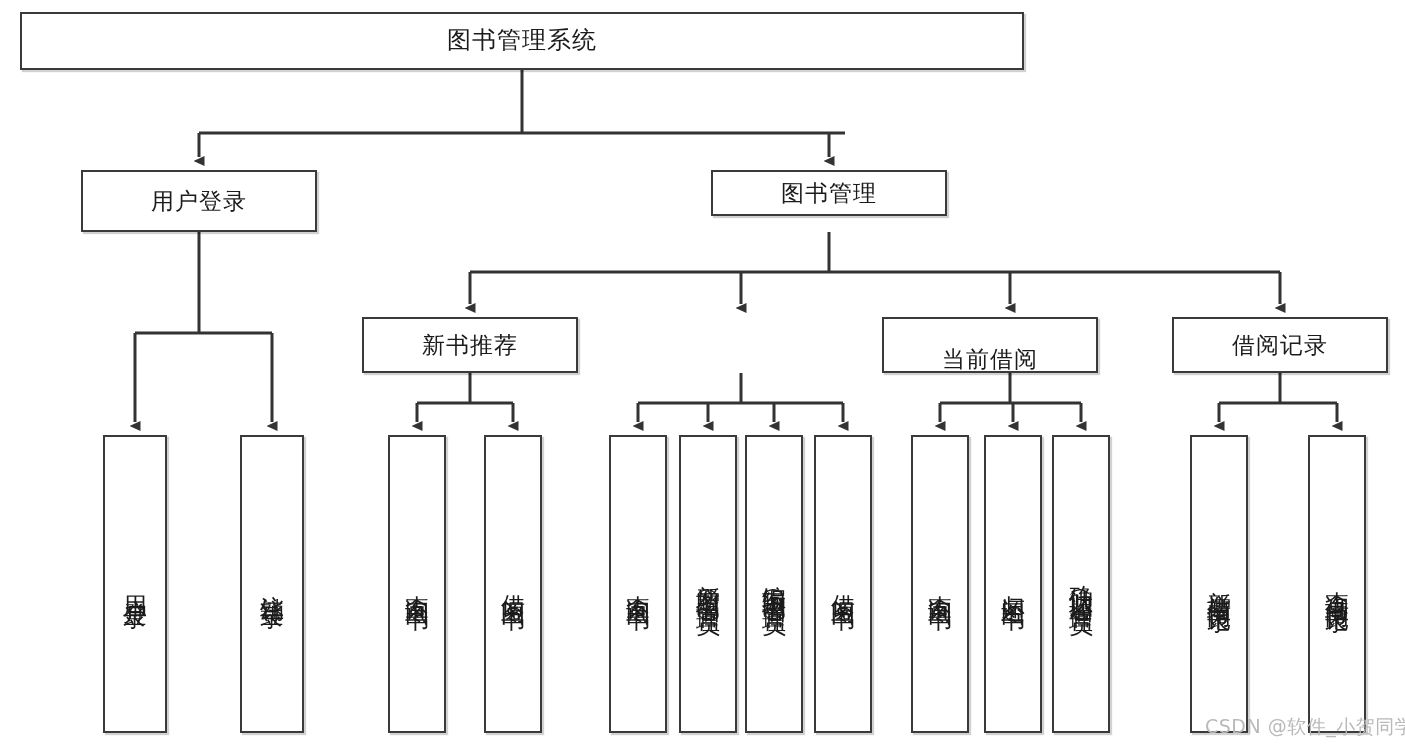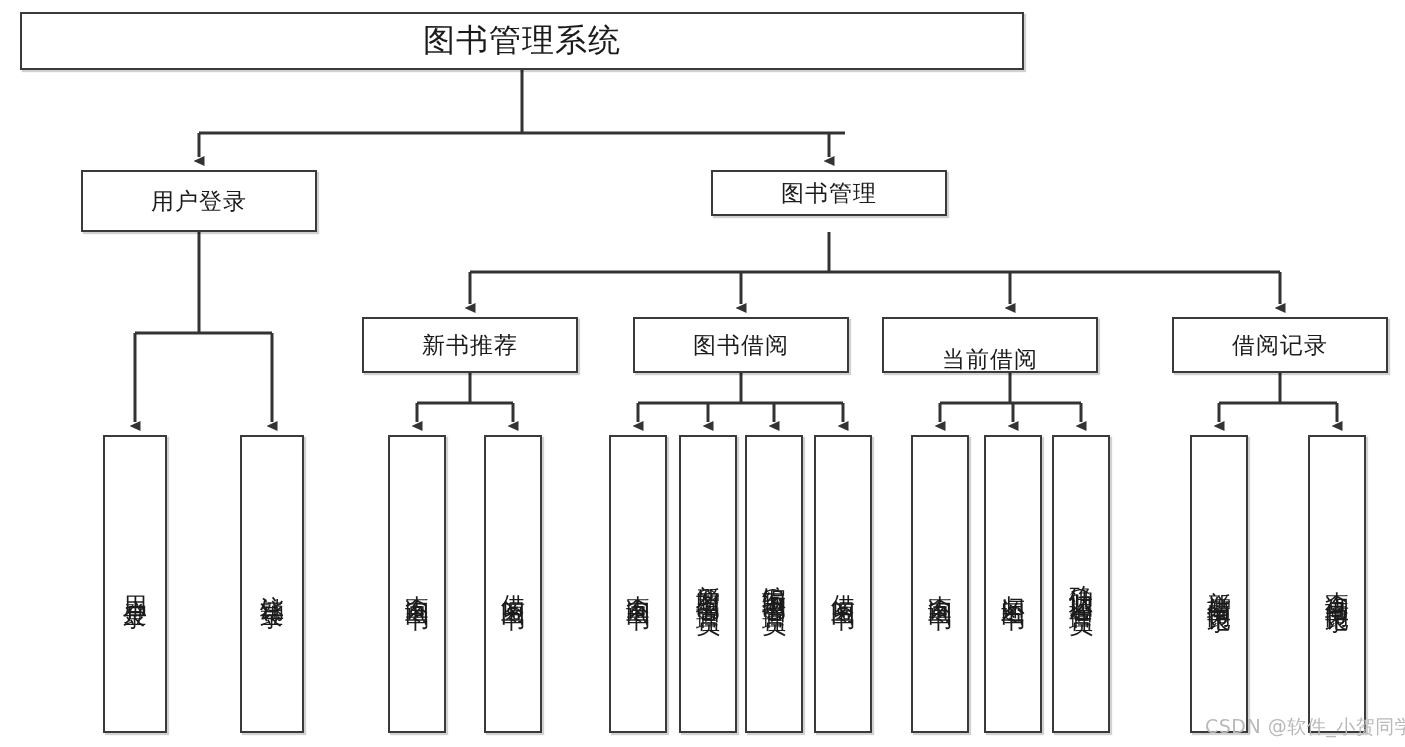--- a/index.html
+++ b/index.html
@@ -46,21 +46,21 @@
     justify-content: center;
   }
   .node.vert .label {
     writing-mode: vertical-rl;
     text-orientation: upright;
     font-size: 24px;
     letter-spacing: 4px;
     line-height: 1;
     white-space: nowrap;
   }
-  .node.root .label { font-size: 32px; font-family: Liberation Serif, serif; }
+  .node.root .label { font-size: 24px; font-family: Liberation Serif, serif; }
   .watermark {
     position: absolute;
     color: #b9b9b9;
     font-size: 19px;
     letter-spacing: 0.5px;
     white-space: nowrap;
     user-select: none;
   }
 </style>
 </head>
@@ -125,23 +125,20 @@
   <div class="node" style="left: 81px; top: 170px; width: 236px; height: 62px;">
     <span class="label">用户登录</span>
   </div>
   <div class="node" style="left: 711px; top: 170px; width: 236px; height: 46px;">
     <span class="label">图书管理</span>
   </div>
 
   <div class="node" style="left: 362px; top: 317px; width: 216px; height: 56px;">
     <span class="label">新书推荐</span>
   </div>
-  <div class="node" style="left: 633px; top: 317px; width: 216px; height: 56px;">
-    <span class="label">图书借阅</span>
-  </div>
   <div class="node" style="left: 882px; top: 317px; width: 216px; height: 56px; align-items: flex-end;">
     <span class="label">当前借阅</span>
   </div>
   <div class="node" style="left: 1172px; top: 317px; width: 216px; height: 56px;">
     <span class="label">借阅记录</span>
   </div>
 
   <div class="node vert" style="left: 103px; top: 435px; width: 64px; height: 298px;">
     <span class="label" style="margin-top: 139px;">用户登录</span>
   </div>

